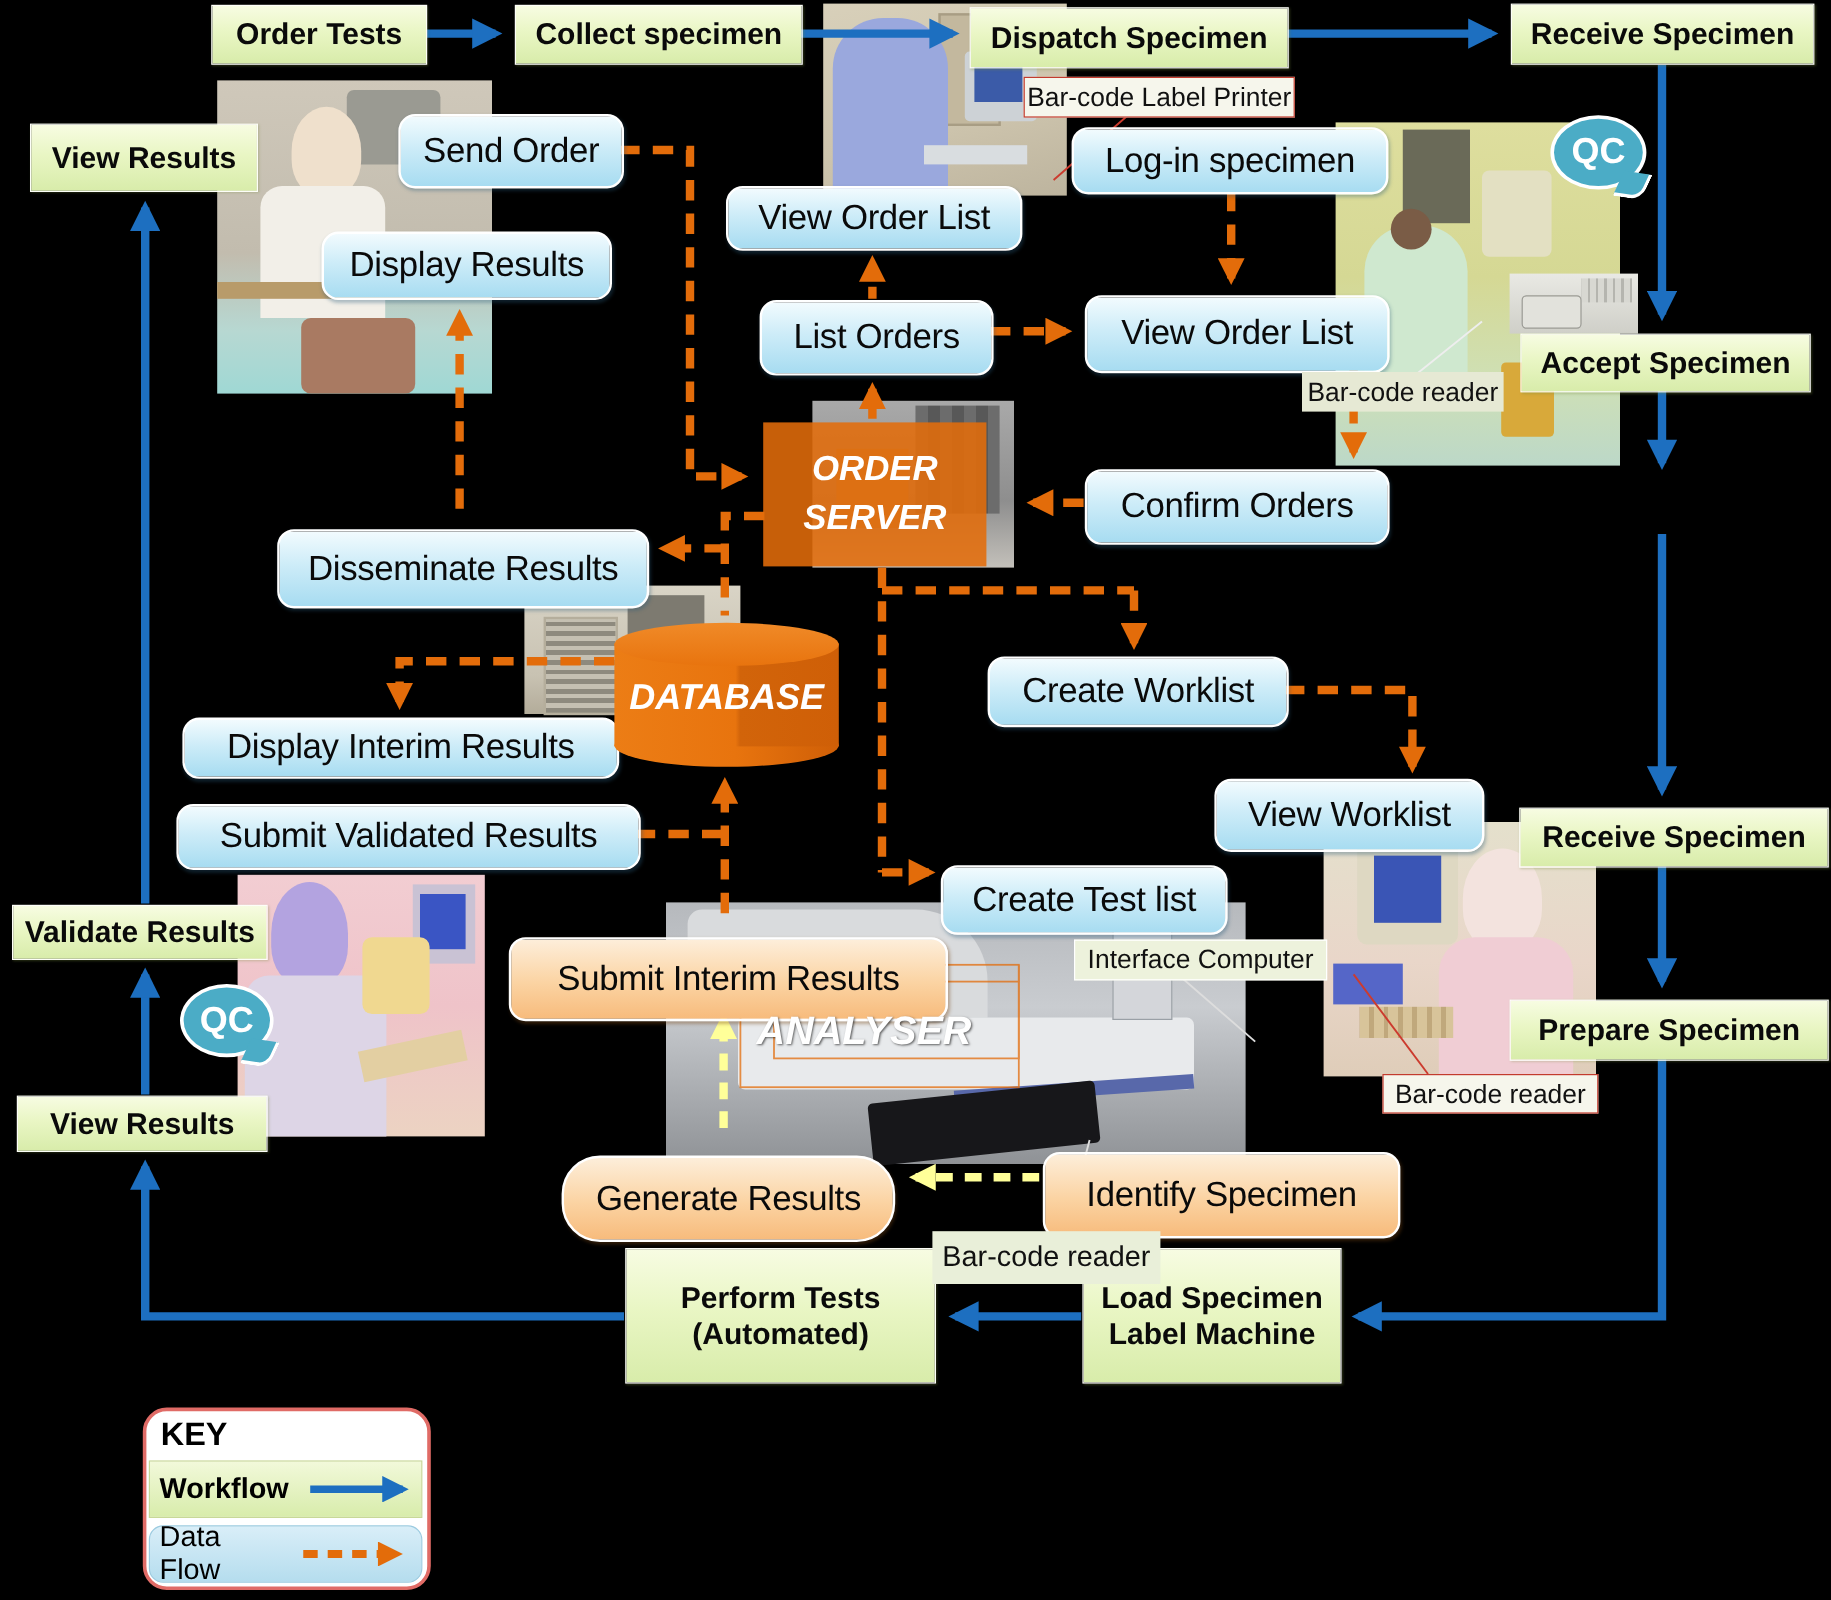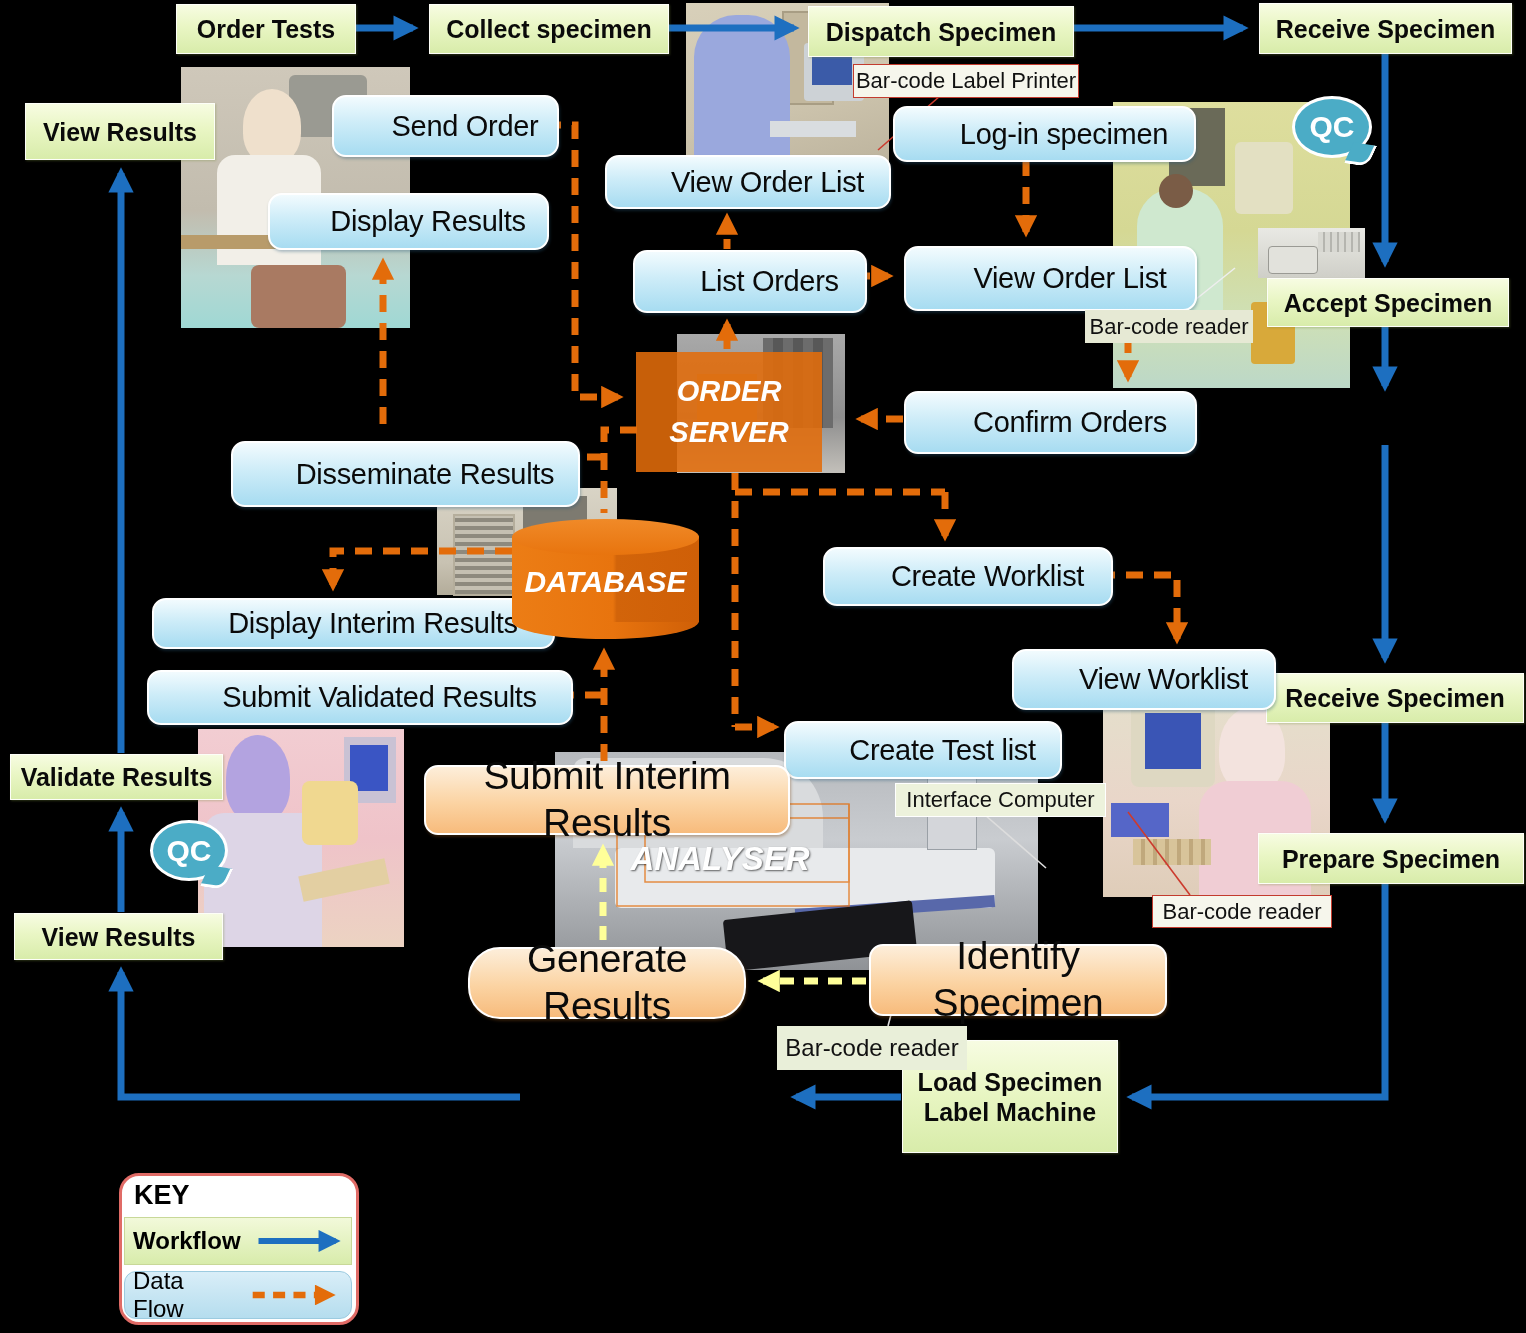--- a/index.html
+++ b/index.html
@@ -6,24 +6,24 @@
   #stage{position:relative;width:1526px;height:1333px;background:#000;overflow:hidden;
          font-family:"Liberation Sans",sans-serif;}
   
   .node{position:absolute;display:flex;align-items:center;justify-content:center;
         text-align:center;color:#0a0a0a;z-index:3;line-height:1.2;}
   .green{background:linear-gradient(180deg,#f7fce2 0%,#e9f6c4 45%,#d8ecaa 100%);
          border:1.5px solid #fdfef8;font-weight:bold;font-size:25px;
          box-shadow:1px 1px 2px rgba(120,140,60,.35);}
   .blue{background:linear-gradient(180deg,#f2fbfe 0%,#cdecf8 45%,#a7dcf1 100%);
         border:2.5px solid #ffffff;border-radius:14px;font-size:29px;
-        letter-spacing:-0.3px;box-shadow:1px 2px 3px rgba(40,90,120,.35);padding-left:39px;}
+        letter-spacing:-0.3px;box-shadow:1px 2px 3px rgba(40,90,120,.35);}
   .orange-node{background:linear-gradient(180deg,#fdeeda 0%,#fbd3a2 55%,#f7bb7c 100%);
-        border:2.5px solid #ffffff;border-radius:14px;font-size:39px;
-        letter-spacing:-0.3px;box-shadow:1px 2px 3px rgba(120,70,20,.4);}
+        border:2.5px solid #ffffff;border-radius:14px;font-size:29px;
+        letter-spacing:-0.3px;box-shadow:1px 2px 3px rgba(120,70,20,.4);margin-top:16px;}
   .tag{position:absolute;display:flex;align-items:center;justify-content:center;
        font-size:22px;color:#111;background:#eef1da;z-index:4;text-align:left;}
   .tag.redb{border:1.8px solid #c33b2e;background:#f6f6ec;}
   .photo{position:absolute;z-index:1;}
   .qc{position:absolute;z-index:5;background:#4BACC6;border:3px solid #fff;
       border-radius:50%;display:flex;align-items:center;justify-content:center;
       color:#fff;font-weight:bold;font-size:30px;}
   .qc-tail{position:absolute;right:-4px;bottom:-10px;width:22px;height:18px;
       background:#4BACC6;border:3px solid #fff;border-top:none;border-left:none;
       transform:skewX(-18deg) rotate(8deg);border-radius:0 0 10px 2px;}
@@ -204,20 +204,21 @@
   <div class="node green" style="left:176px;top:4px;width:178px;height:48px;">Order Tests</div>
   <div class="node green" style="left:429px;top:4px;width:238px;height:48px;">Collect specimen</div>
   <div class="node green" style="left:808px;top:6px;width:264px;height:49px;">Dispatch Specimen</div>
   <div class="node green" style="left:1259px;top:3px;width:251px;height:49px;">Receive Specimen</div>
   <div class="node green" style="left:25px;top:103px;width:188px;height:55px;">View Results</div>
   <div class="node green" style="left:1267px;top:278px;width:240px;height:47px;">Accept Specimen</div>
   <div class="node green" style="left:1266px;top:673px;width:256px;height:48px;">Receive Specimen</div>
   <div class="node green" style="left:1258px;top:833px;width:264px;height:49px;">Prepare Specimen</div>
   <div class="node green" style="left:10px;top:754px;width:211px;height:44px;">Validate Results</div>
   <div class="node green" style="left:14px;top:913px;width:207px;height:45px;">View Results</div>
+  <div class="node green" style="left:521px;top:1040px;width:259px;height:113px;padding:0 18px;box-sizing:border-box;">Perform Tests (Automated)</div>
   <div class="node green" style="left:902px;top:1040px;width:216px;height:113px;padding:0 14px;box-sizing:border-box;">Load Specimen Label Machine</div>
 
   <div class="node blue" style="left:332px;top:95px;width:184px;height:58px;">Send Order</div>
   <div class="node blue" style="left:268px;top:193px;width:238px;height:53px;">Display Results</div>
   <div class="node blue" style="left:605px;top:155px;width:243px;height:50px;">View Order List</div>
   <div class="node blue" style="left:633px;top:250px;width:191px;height:59px;">List Orders</div>
   <div class="node blue" style="left:893px;top:106px;width:260px;height:52px;">Log-in specimen</div>
   <div class="node blue" style="left:904px;top:246px;width:250px;height:61px;">View Order List</div>
   <div class="node blue" style="left:904px;top:391px;width:250px;height:59px;">Confirm Orders</div>
   <div class="node blue" style="left:231px;top:425px;width:306px;height:62px;margin-top:16px;">Disseminate Results</div>

